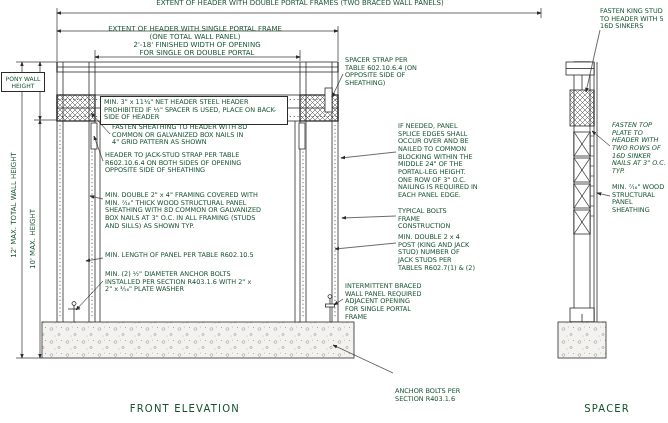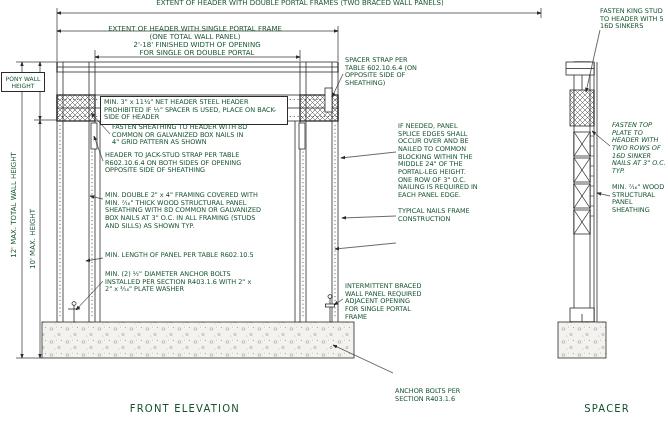--- a/index.html
+++ b/index.html
@@ -181,21 +181,22 @@
 
   <div class="callout boxed" style="left:100px; top:96px; width:180px;">MIN. 3" x 11¼" NET HEADER STEEL HEADER PROHIBITED IF ½" SPACER IS USED, PLACE ON BACK-SIDE OF HEADER</div>
   <div class="callout" style="left:112px; top:124px; width:138px;">FASTEN SHEATHING TO HEADER WITH 8D COMMON OR GALVANIZED BOX NAILS IN 4" GRID PATTERN AS SHOWN</div>
   <div class="callout" style="left:105px; top:152px; width:148px;">HEADER TO JACK-STUD STRAP PER TABLE R602.10.6.4 ON BOTH SIDES OF OPENING OPPOSITE SIDE OF SHEATHING</div>
   <div class="callout" style="left:105px; top:192px; width:158px;">MIN. DOUBLE 2" x 4" FRAMING COVERED WITH MIN. ⁷⁄₁₆" THICK WOOD STRUCTURAL PANEL SHEATHING WITH 8D COMMON OR GALVANIZED BOX NAILS AT 3" O.C. IN ALL FRAMING (STUDS AND SILLS) AS SHOWN TYP.</div>
   <div class="callout" style="left:105px; top:252px; width:170px;">MIN. LENGTH OF PANEL PER TABLE R602.10.5</div>
   <div class="callout" style="left:105px; top:271px; width:150px;">MIN. (2) ½" DIAMETER ANCHOR BOLTS INSTALLED PER SECTION R403.1.6 WITH 2" x 2" x ³⁄₁₆" PLATE WASHER</div>
 
   <div class="callout" style="left:345px; top:57px; width:80px;">SPACER STRAP PER TABLE 602.10.6.4 (ON OPPOSITE SIDE OF SHEATHING)</div>
   <div class="callout" style="left:398px; top:123px; width:80px;">IF NEEDED, PANEL SPLICE EDGES SHALL OCCUR OVER AND BE NAILED TO COMMON BLOCKING WITHIN THE MIDDLE 24" OF THE PORTAL-LEG HEIGHT. ONE ROW OF 3" O.C. NAILING IS REQUIRED IN EACH PANEL EDGE.</div>
-  <div class="callout" style="left:398px; top:208px; width:72px;">TYPICAL NAILS FRAME CONSTRUCTION</div>
+  <div class="callout" style="left:398px; top:208px; width:72px;">TYPICAL BOLTS FRAME CONSTRUCTION</div>
+  <div class="callout" style="left:398px; top:234px; width:78px;">MIN. DOUBLE 2 x 4 POST (KING AND JACK STUD) NUMBER OF JACK STUDS PER TABLES R602.7(1) &amp; (2)</div>
   <div class="callout" style="left:345px; top:283px; width:80px;">INTERMITTENT BRACED WALL PANEL REQUIRED ADJACENT OPENING FOR SINGLE PORTAL FRAME</div>
   <div class="callout" style="left:395px; top:368px; width:92px;margin-top:20px;">ANCHOR BOLTS PER SECTION R403.1.6</div>
 
   <div class="callout" style="left:600px; top:8px; width:64px;">FASTEN KING STUD TO HEADER WITH 5 16D SINKERS</div>
   <div class="callout" style="left:612px; top:122px; width:54px;font-style:italic;">FASTEN TOP PLATE TO HEADER WITH TWO ROWS OF 16D SINKER NAILS AT 3" O.C. TYP.</div>
   <div class="callout" style="left:612px; top:184px; width:54px;">MIN. ⁷⁄₁₆" WOOD STRUCTURAL PANEL SHEATHING</div>
 
   <div class="view-label" style="left:100px; top:403px; width:140px;">FRONT ELEVATION</div>
   <div class="view-label" style="left:540px; top:403px; width:90px;">SPACER</div>
 

